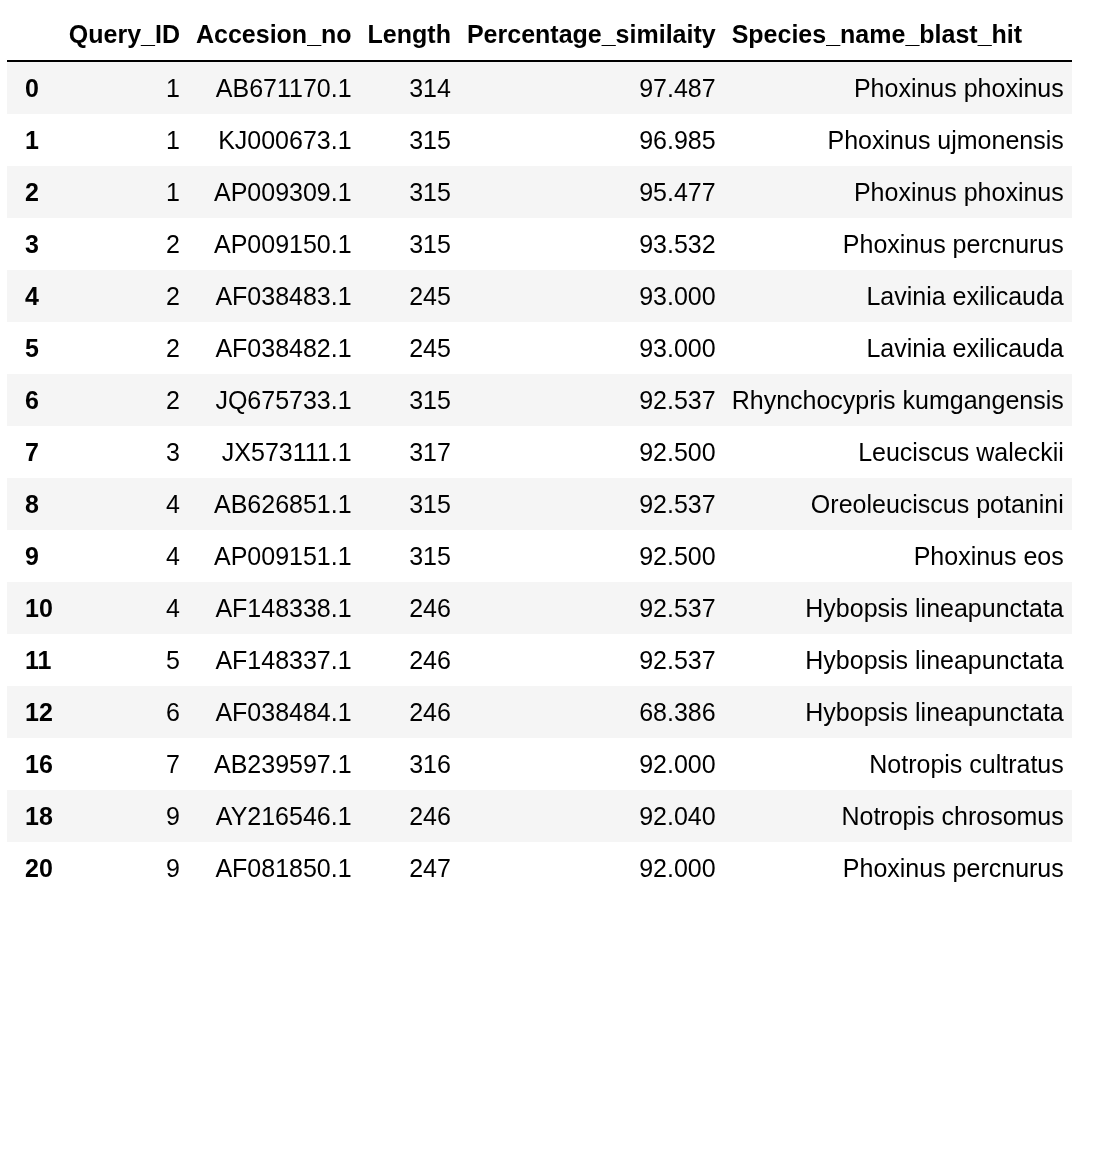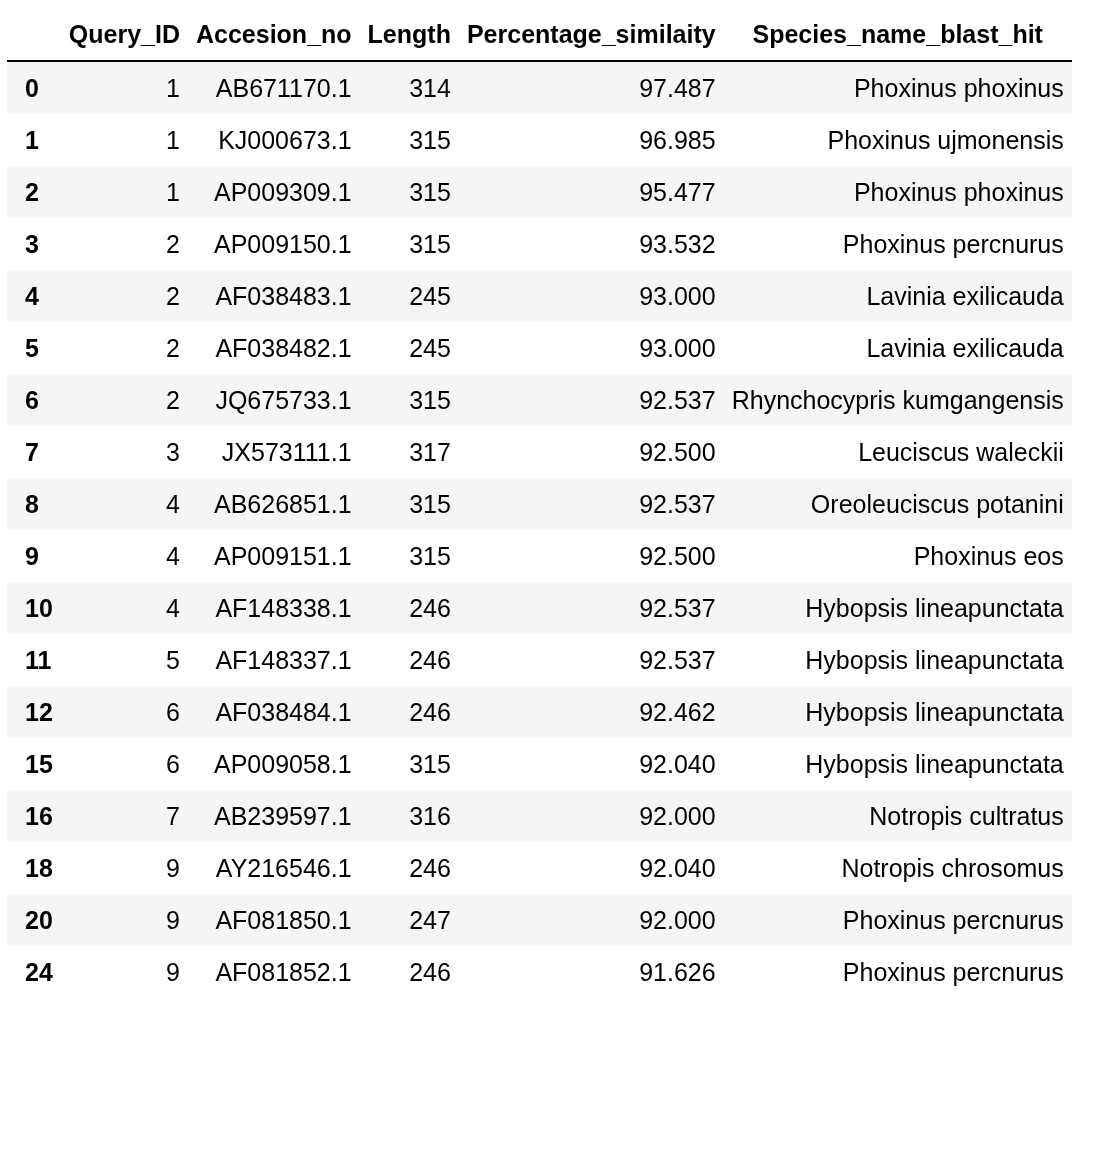--- a/index.html
+++ b/index.html
@@ -20,21 +20,21 @@
     color: #000000;
   }
   table.dataframe th,
   table.dataframe td {
     padding: 11px 8px;
     white-space: nowrap;
     border: none;
   }
   table.dataframe thead th {
     font-weight: bold;
-    text-align: center;
+    text-align: left;
     vertical-align: bottom;
     border-bottom: 2px solid #000000;
     margin-left: 25px;
   }
   table.dataframe tbody th {
     font-weight: bold;
     text-align: left;
     padding-left: 18px;
     vertical-align: middle;
   }
@@ -160,29 +160,21 @@
         <td>AF148337.1</td>
         <td>246</td>
         <td>92.537</td>
         <td>Hybopsis lineapunctata</td>
       </tr>
       <tr>
         <th scope="row">12</th>
         <td>6</td>
         <td>AF038484.1</td>
         <td>246</td>
-        <td>92.462</td>
-        <td>Hybopsis lineapunctata</td>
-      </tr>
-      <tr>
-        <th scope="row">15</th>
-        <td>6</td>
-        <td>AP009058.1</td>
-        <td>315</td>
-        <td>92.040</td>
+        <td>68.386</td>
         <td>Hybopsis lineapunctata</td>
       </tr>
       <tr>
         <th scope="row">16</th>
         <td>7</td>
         <td>AB239597.1</td>
         <td>316</td>
         <td>92.000</td>
         <td>Notropis cultratus</td>
       </tr>
@@ -195,22 +187,14 @@
         <td>Notropis chrosomus</td>
       </tr>
       <tr>
         <th scope="row">20</th>
         <td>9</td>
         <td>AF081850.1</td>
         <td>247</td>
         <td>92.000</td>
         <td>Phoxinus percnurus</td>
       </tr>
-      <tr>
-        <th scope="row">24</th>
-        <td>9</td>
-        <td>AF081852.1</td>
-        <td>246</td>
-        <td>91.626</td>
-        <td>Phoxinus percnurus</td>
-      </tr>
     </tbody>
 </table>
 
 </body></html>

